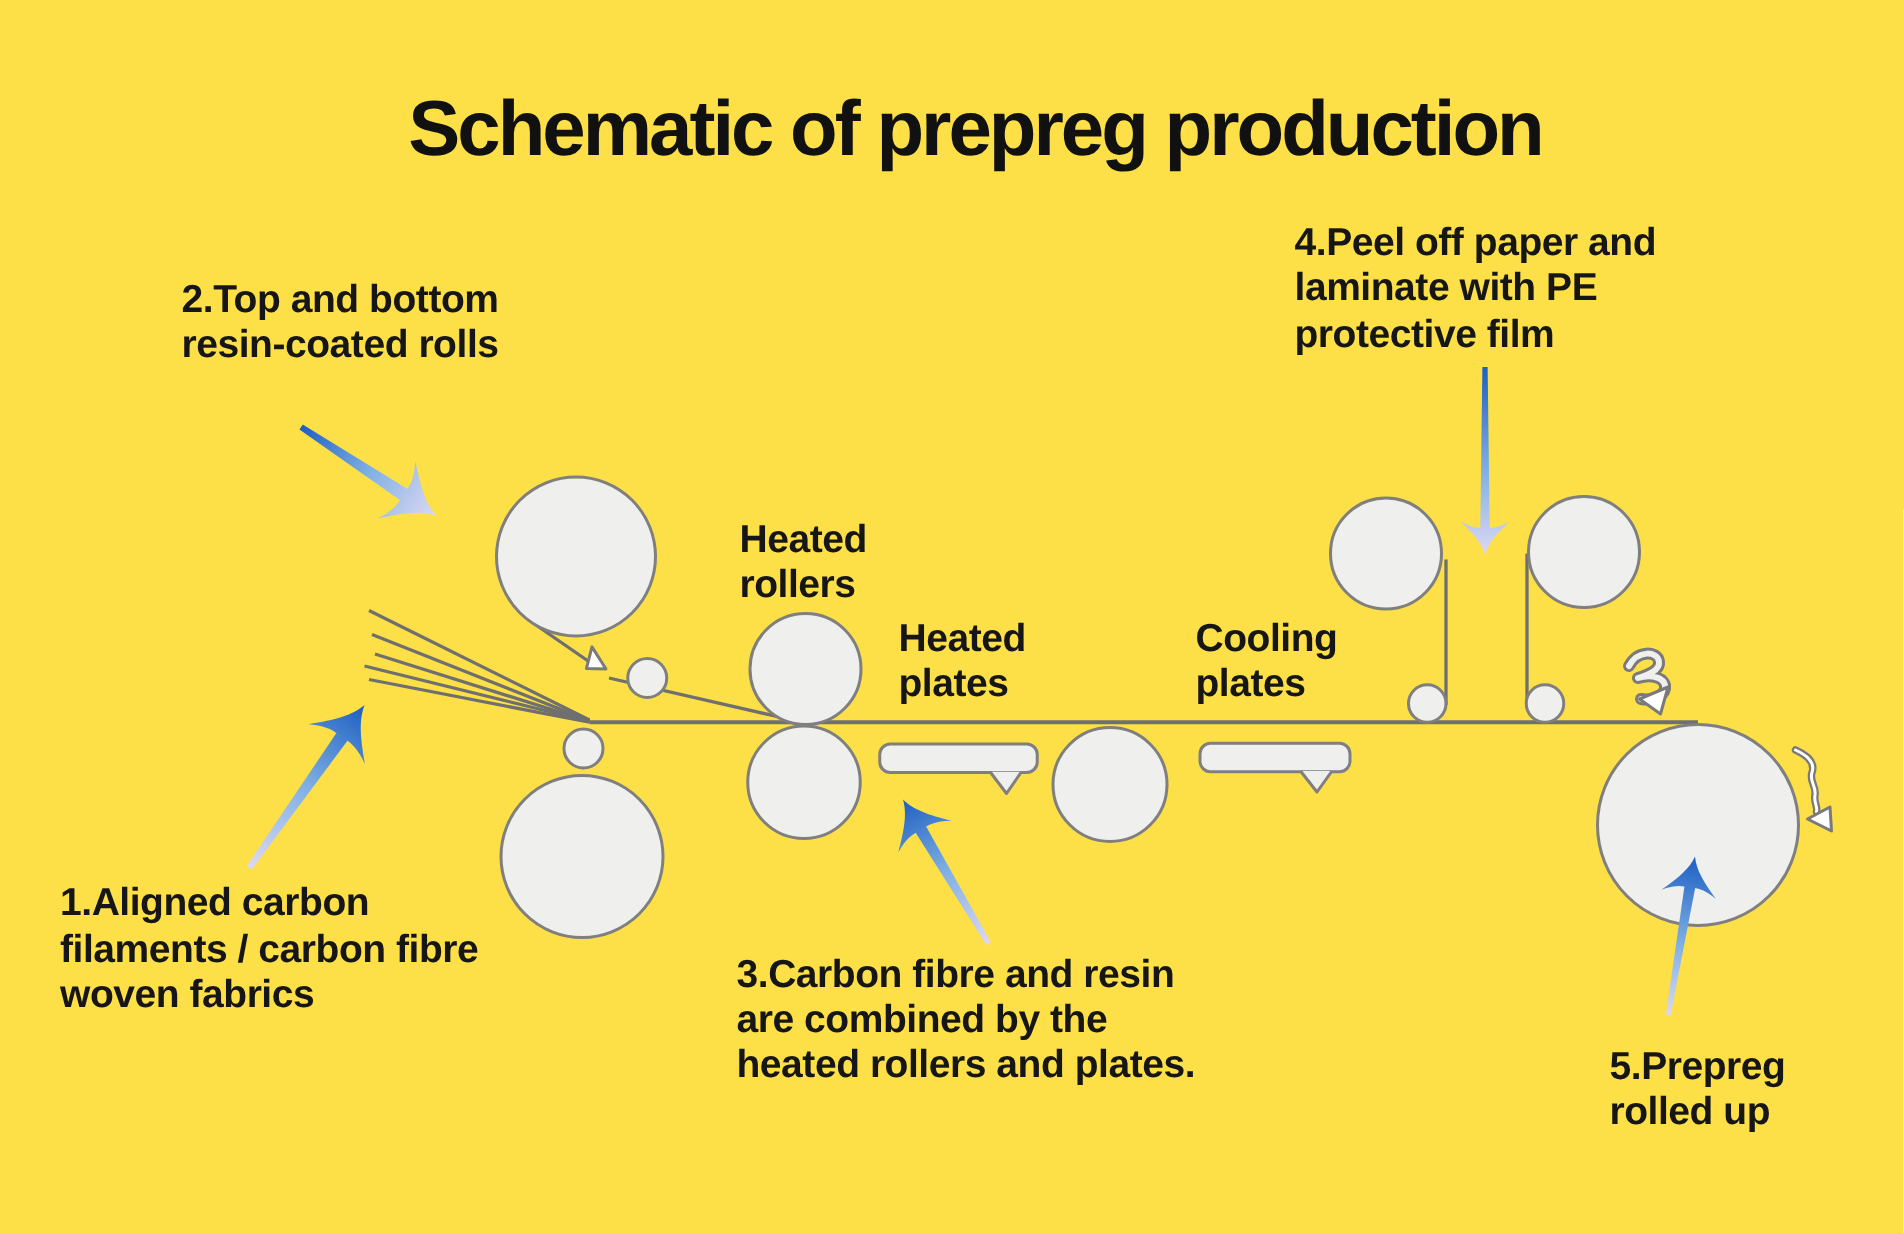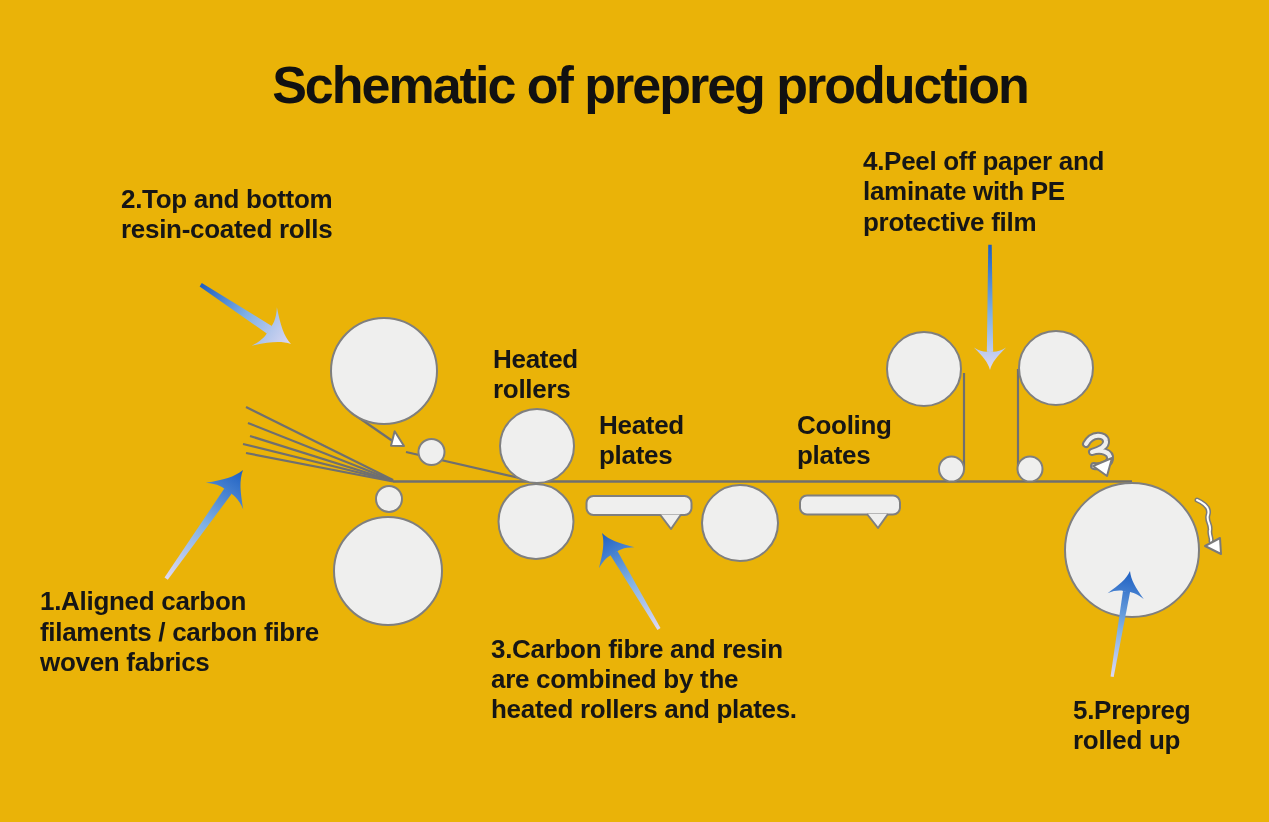--- a/index.html
+++ b/index.html
@@ -1,16 +1,16 @@
 <!DOCTYPE html>
 <html><head>
 <meta charset="utf-8">
 <style>
   html,body{margin:0;padding:0;background:#ffffff;}
-  #stage{position:relative;width:1269px;height:822px;background:#eab308;overflow:hidden;
+  #stage{position:relative;width:1269px;height:822px;background:#fde047;overflow:hidden;
          font-family:"Liberation Sans", sans-serif;}
   svg{position:absolute;left:0;top:0;}
   .title-text{font-family:"Liberation Sans", sans-serif;font-weight:700;font-size:52px;
               letter-spacing:-2px;fill:#111111;}
   .label-text{font-family:"Liberation Sans", sans-serif;font-weight:700;font-size:26px;
               letter-spacing:-0.3px;fill:#161616;}
   .shape{fill:#efefee;stroke:#7f7f7f;stroke-width:2;}
   .thinline{stroke:#6f6f6f;stroke-width:2.2;fill:none;}
   .mainline{stroke:#6f6f6f;stroke-width:2.6;fill:none;}
   .sq-outer{stroke:#7a7a7a;stroke-width:8;fill:none;stroke-linecap:round;stroke-linejoin:round;}

